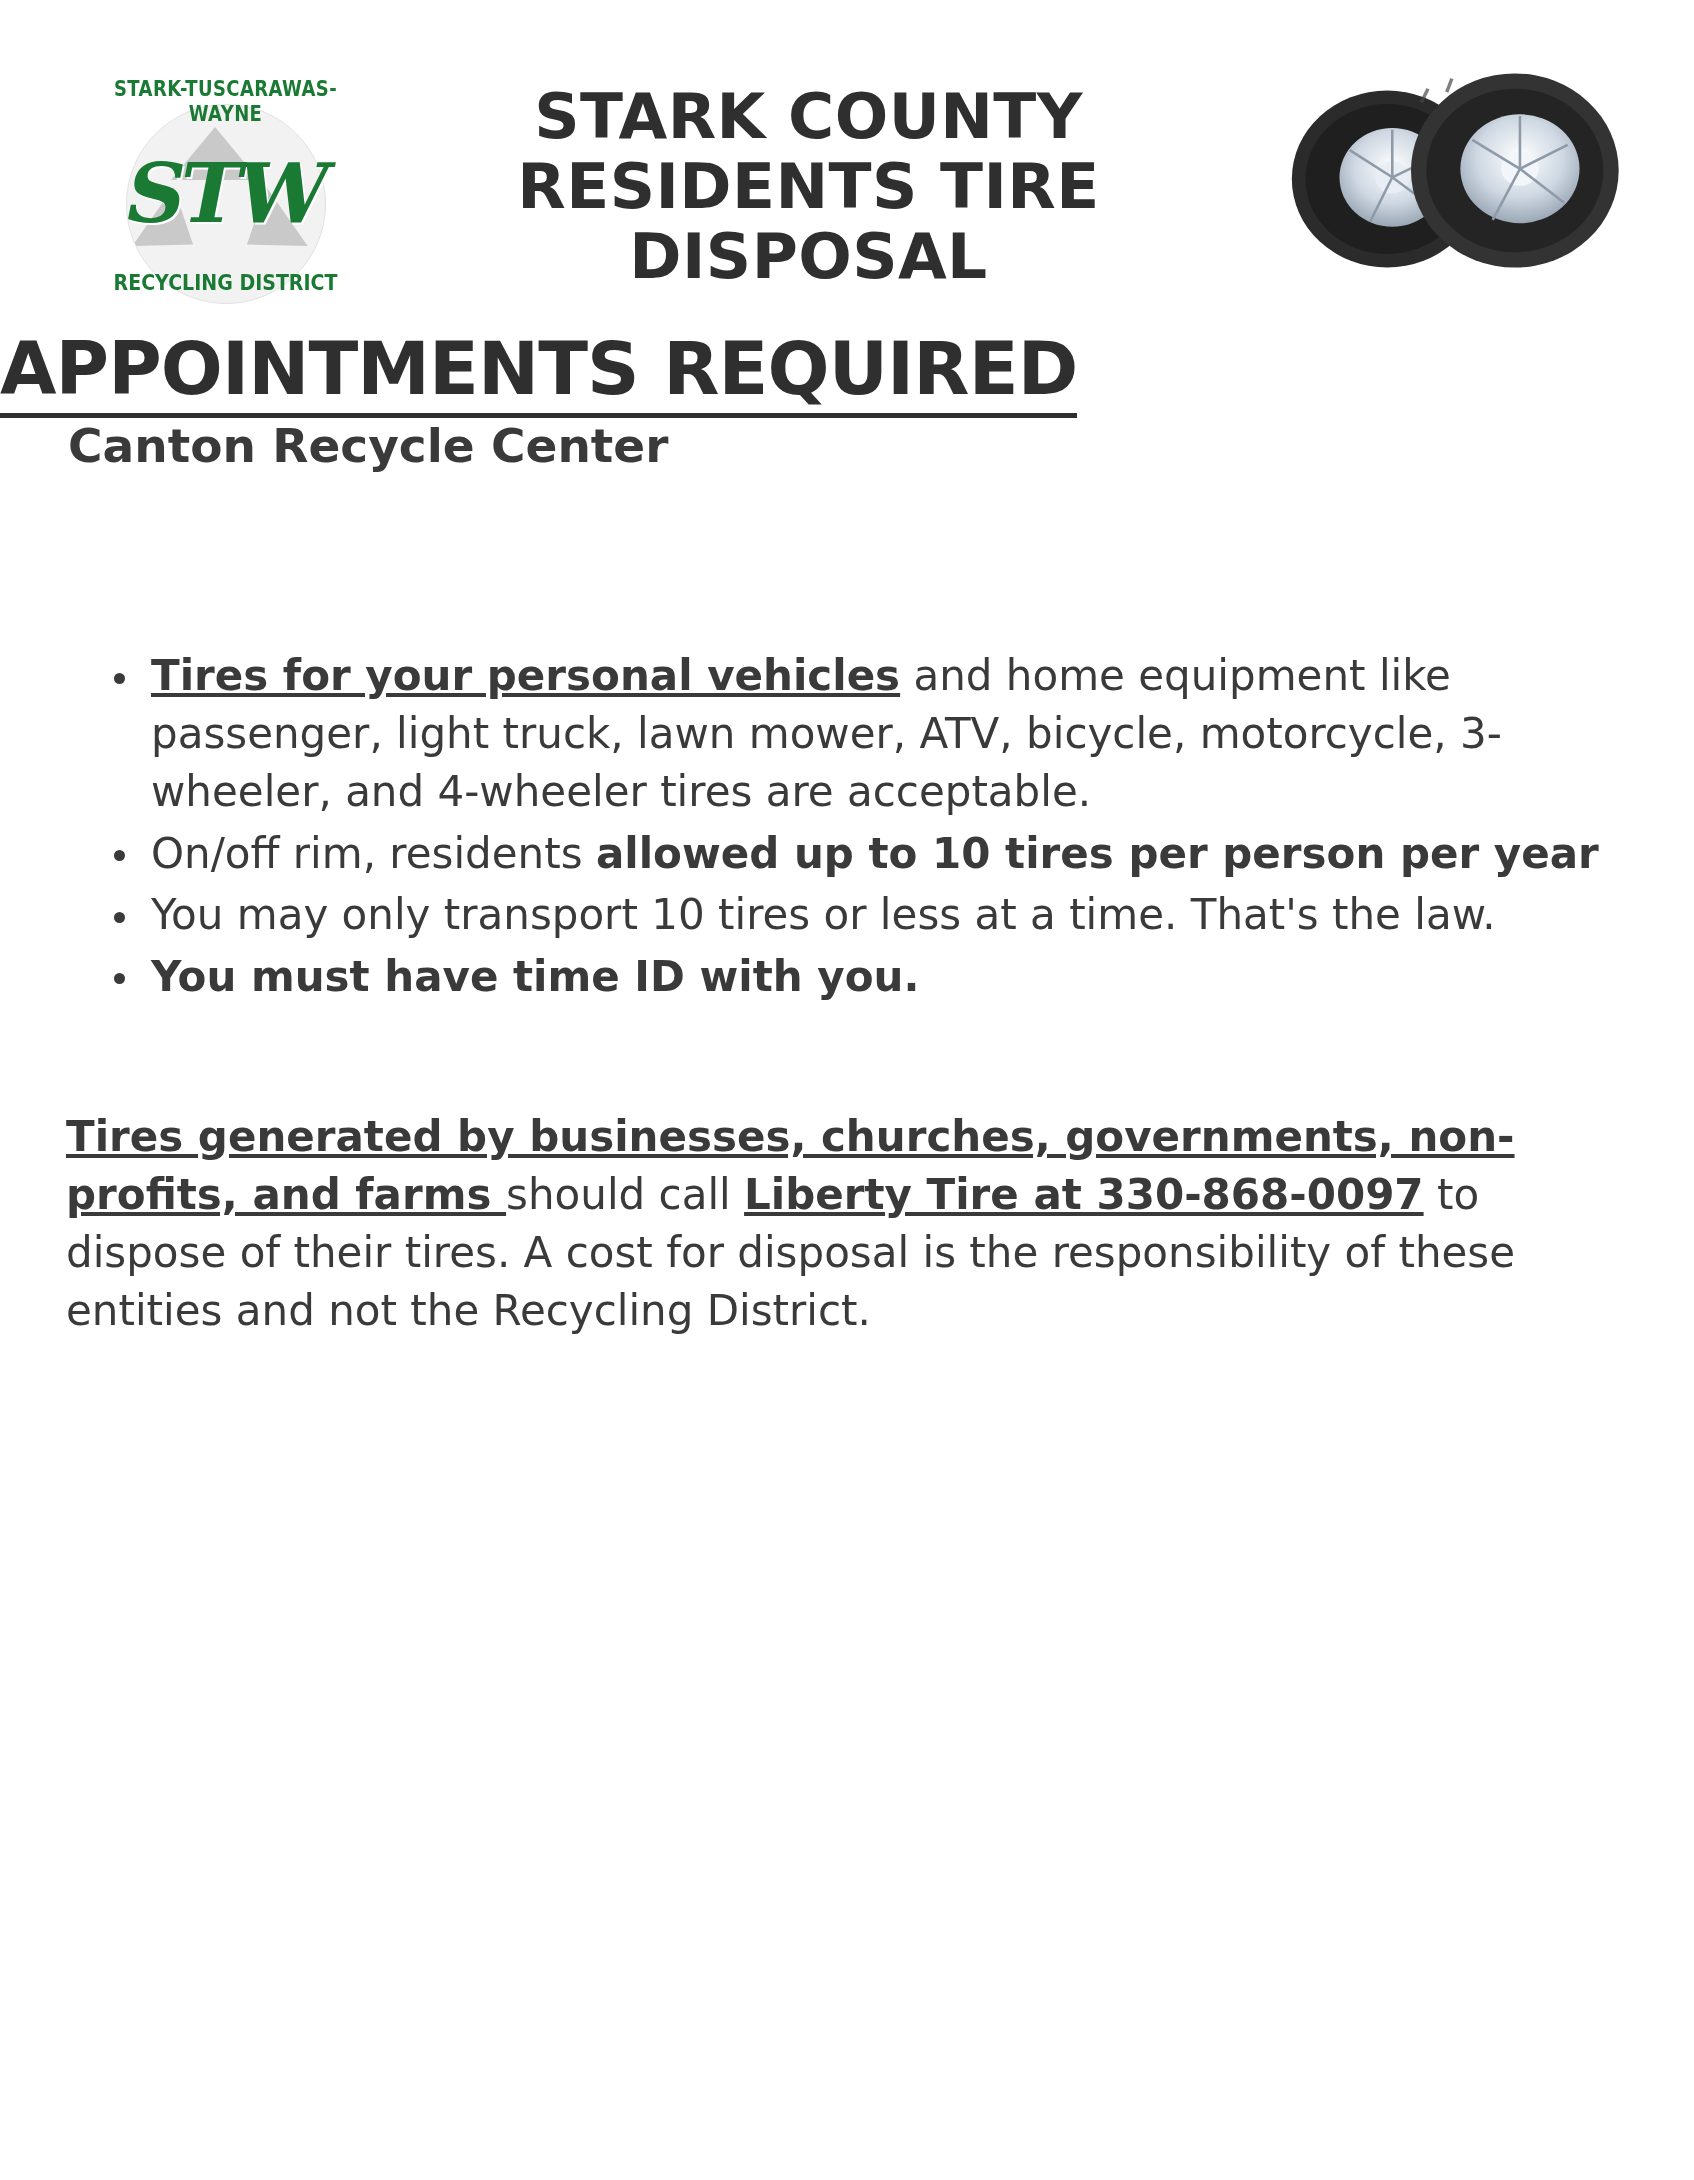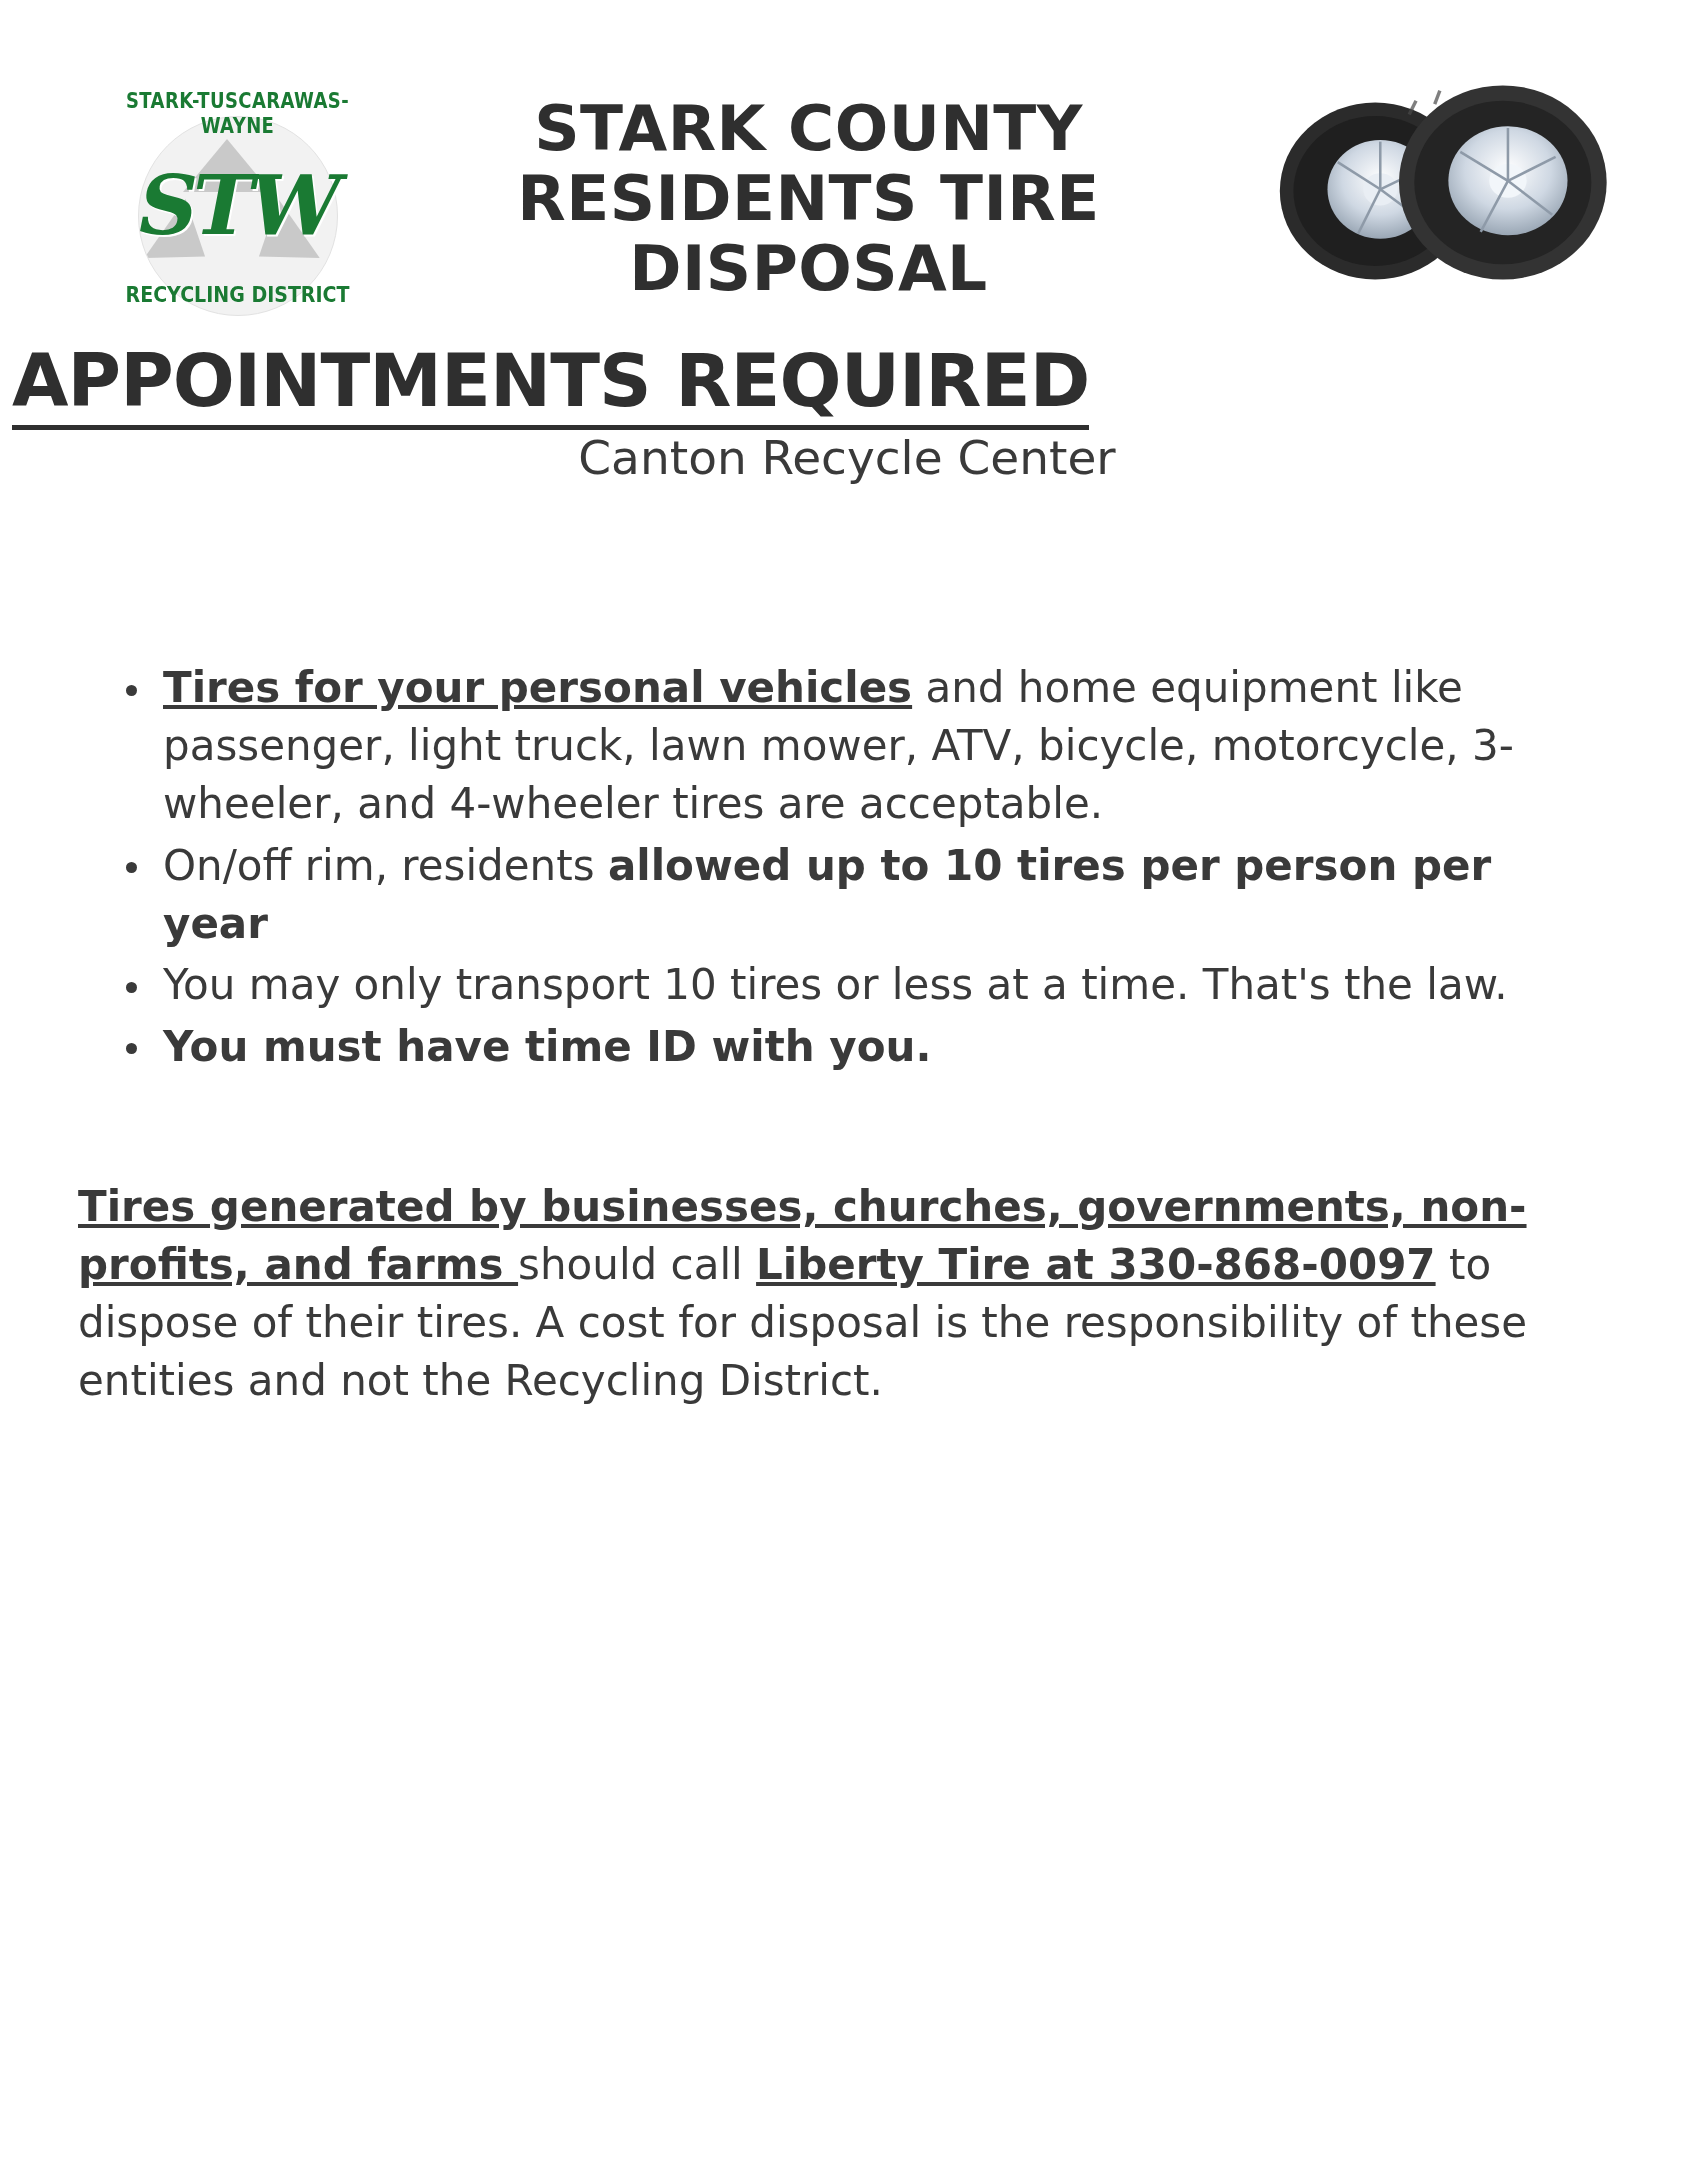--- a/index.html
+++ b/index.html
@@ -13,21 +13,21 @@
     font-family: "DejaVu Sans", sans-serif;
     color: #3a3a3a;
     position: relative;
     overflow: hidden;
   }
 
   .page {
     width: 1694px;
     height: 2181px;
     box-sizing: border-box;
-    padding: 12px;
+    padding: 0;
     position: relative;
   }
 
   
   .header {
     display: flex;
     align-items: flex-start;
     padding: 51px 60px 0 102px;
     position: relative;
     height: 307px;
@@ -165,24 +165,23 @@
     text-align: center;
     font-size: 49px;
     line-height: 65px;
     font-weight: bold;
     color: #2f2f2f;
     margin-top: 39px;
     padding: 0 68px;
   }
 
   .sub-regular {
-    text-align: center;
     font-size: 47px;
     line-height: 63px;
-    font-weight: normal;
+    font-weight: bold;
     color: #3a3a3a;
     margin-top: 3.4px;
     padding: 0 68px;
   }
 
   
   .bullets {
     margin: 170px 0 0 0;
     padding: 0 94px 0 102px;
     list-style: none;

